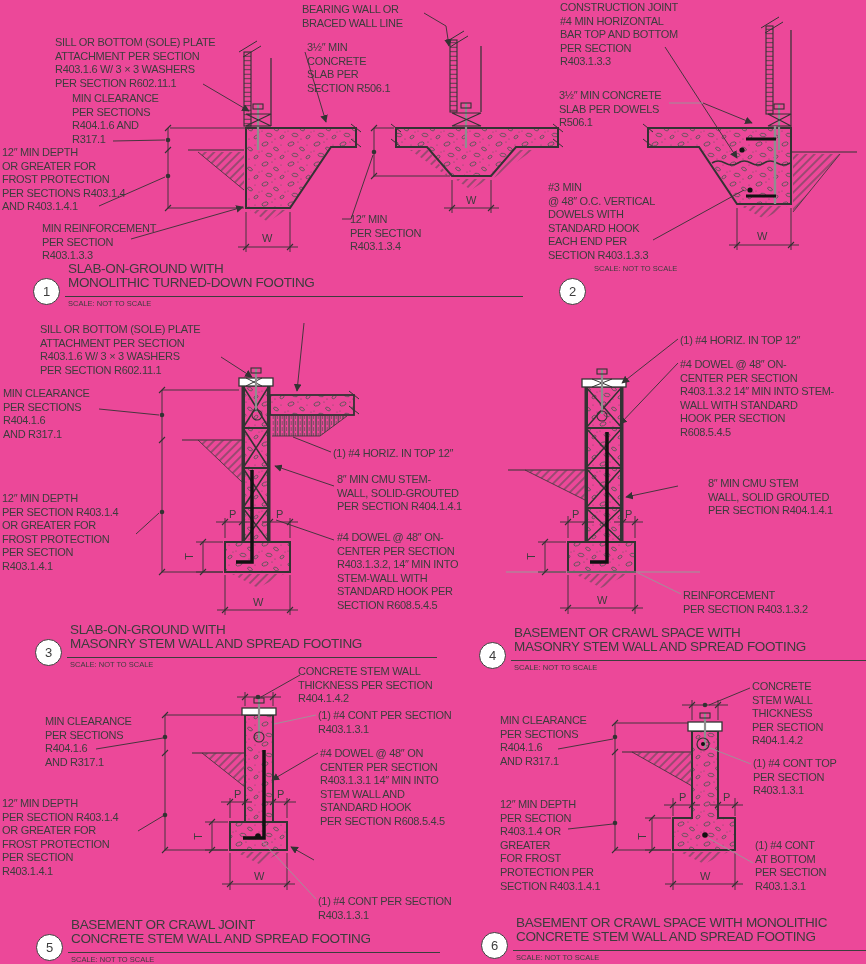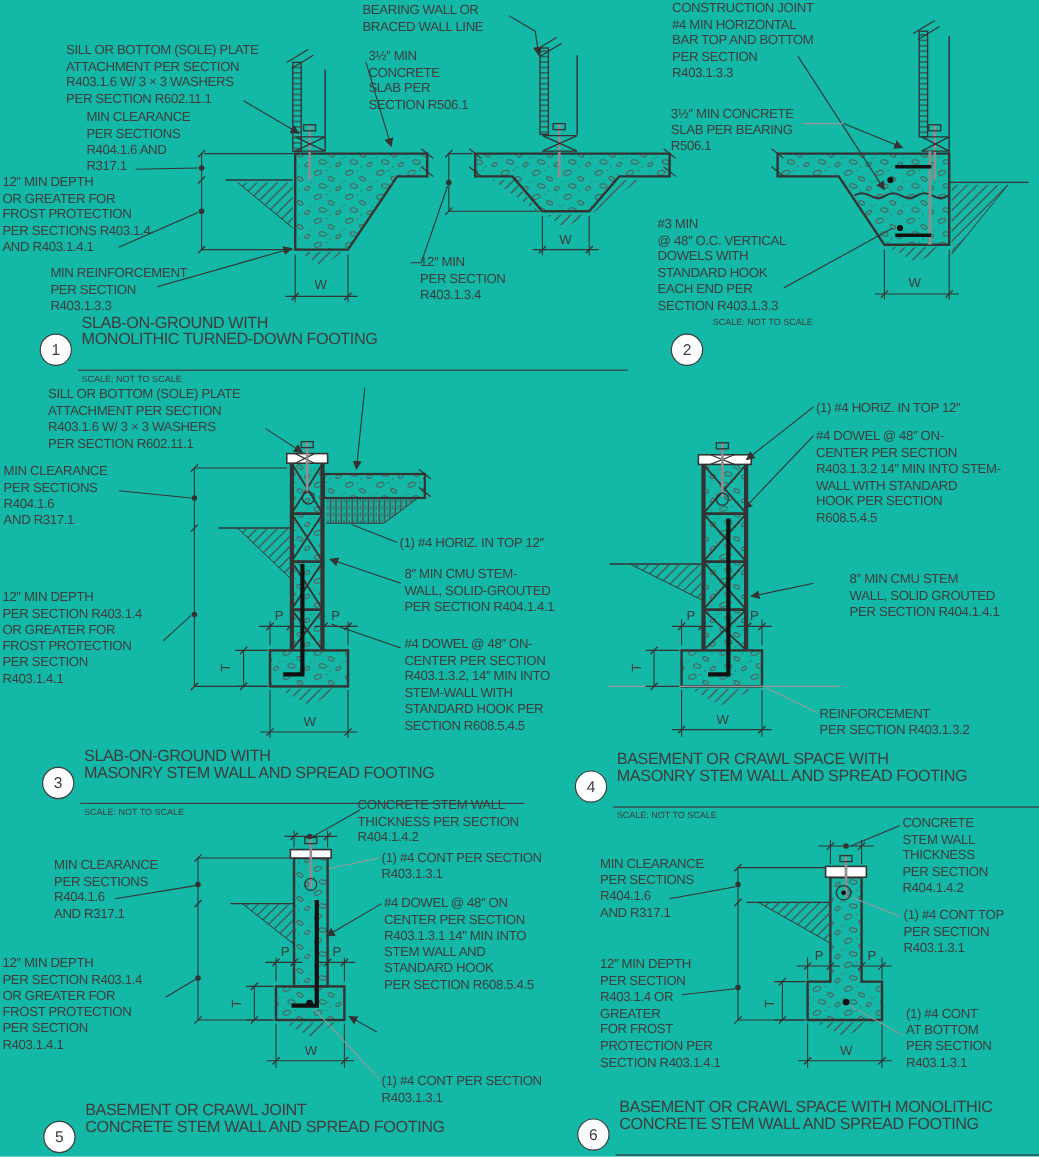--- a/index.html
+++ b/index.html
@@ -1,24 +1,24 @@
 <!DOCTYPE html>
 <html><head>
 <meta charset="utf-8">
 <style>
   html,body{margin:0;padding:0;background:#fff;}
-  .canvas{position:relative;width:866px;height:964px;background:#14b8a6;overflow:hidden;
+  .canvas{position:relative;width:866px;height:964px;background:#ec4899;overflow:hidden;
           font-family:"Liberation Sans",sans-serif;}
   svg.geom{position:absolute;left:0;top:0;}
   .lbl{position:absolute;font-size:11px;line-height:13.6px;letter-spacing:-0.3px;
        color:#3d3d3d;white-space:pre-line;}
   .dim{position:absolute;font-size:11px;line-height:11px;letter-spacing:-0.2px;color:#3d3d3d;}
   .rot{transform:rotate(-90deg);transform-origin:center center;}
   .tblock{position:absolute;}
-  .tb-rule{border-bottom:1.6px solid #3d3d3d;padding-bottom:18px;}
+  .tb-rule{border-bottom:1.6px solid #3d3d3d;padding-bottom:6px;}
   .tb-title{font-size:13.5px;line-height:14px;letter-spacing:-0.35px;color:#3d3d3d;
             white-space:pre-line;padding-left:3px;}
   .tb-scale{font-size:7.5px;line-height:9px;letter-spacing:0;color:#3d3d3d;margin-top:2px;padding-left:3px;}
   .tb-num{position:absolute;left:-32px;width:25px;height:25px;border:1.5px solid #3d3d3d;
           border-radius:50%;text-align:center;line-height:25px;font-size:13px;color:#3d3d3d;background:#fff;}
   .tb-num2{top:16px;}
 </style>
 </head>
 <body>
 
@@ -330,21 +330,21 @@
 R403.1.3.4</div>
 <div class="dim" style="left:262px;top:233px">W</div>
 <div class="dim" style="left:466px;top:195px">W</div>
 
 <div class="lbl" style="left:560px;top:1px">CONSTRUCTION JOINT
 #4 MIN HORIZONTAL
 BAR TOP AND BOTTOM
 PER SECTION
 R403.1.3.3</div>
 <div class="lbl" style="left:559px;top:89px">3½″ MIN CONCRETE
-SLAB PER BEARING
+SLAB PER DOWELS
 R506.1</div>
 <div class="lbl" style="left:548px;top:181px">#3 MIN
 @ 48″ O.C. VERTICAL
 DOWELS WITH
 STANDARD HOOK
 EACH END PER
 SECTION R403.1.3.3</div>
 <div class="dim" style="left:757px;top:231px">W</div>
 
 <div class="lbl" style="left:40px;top:323px">SILL OR BOTTOM (SOLE) PLATE

